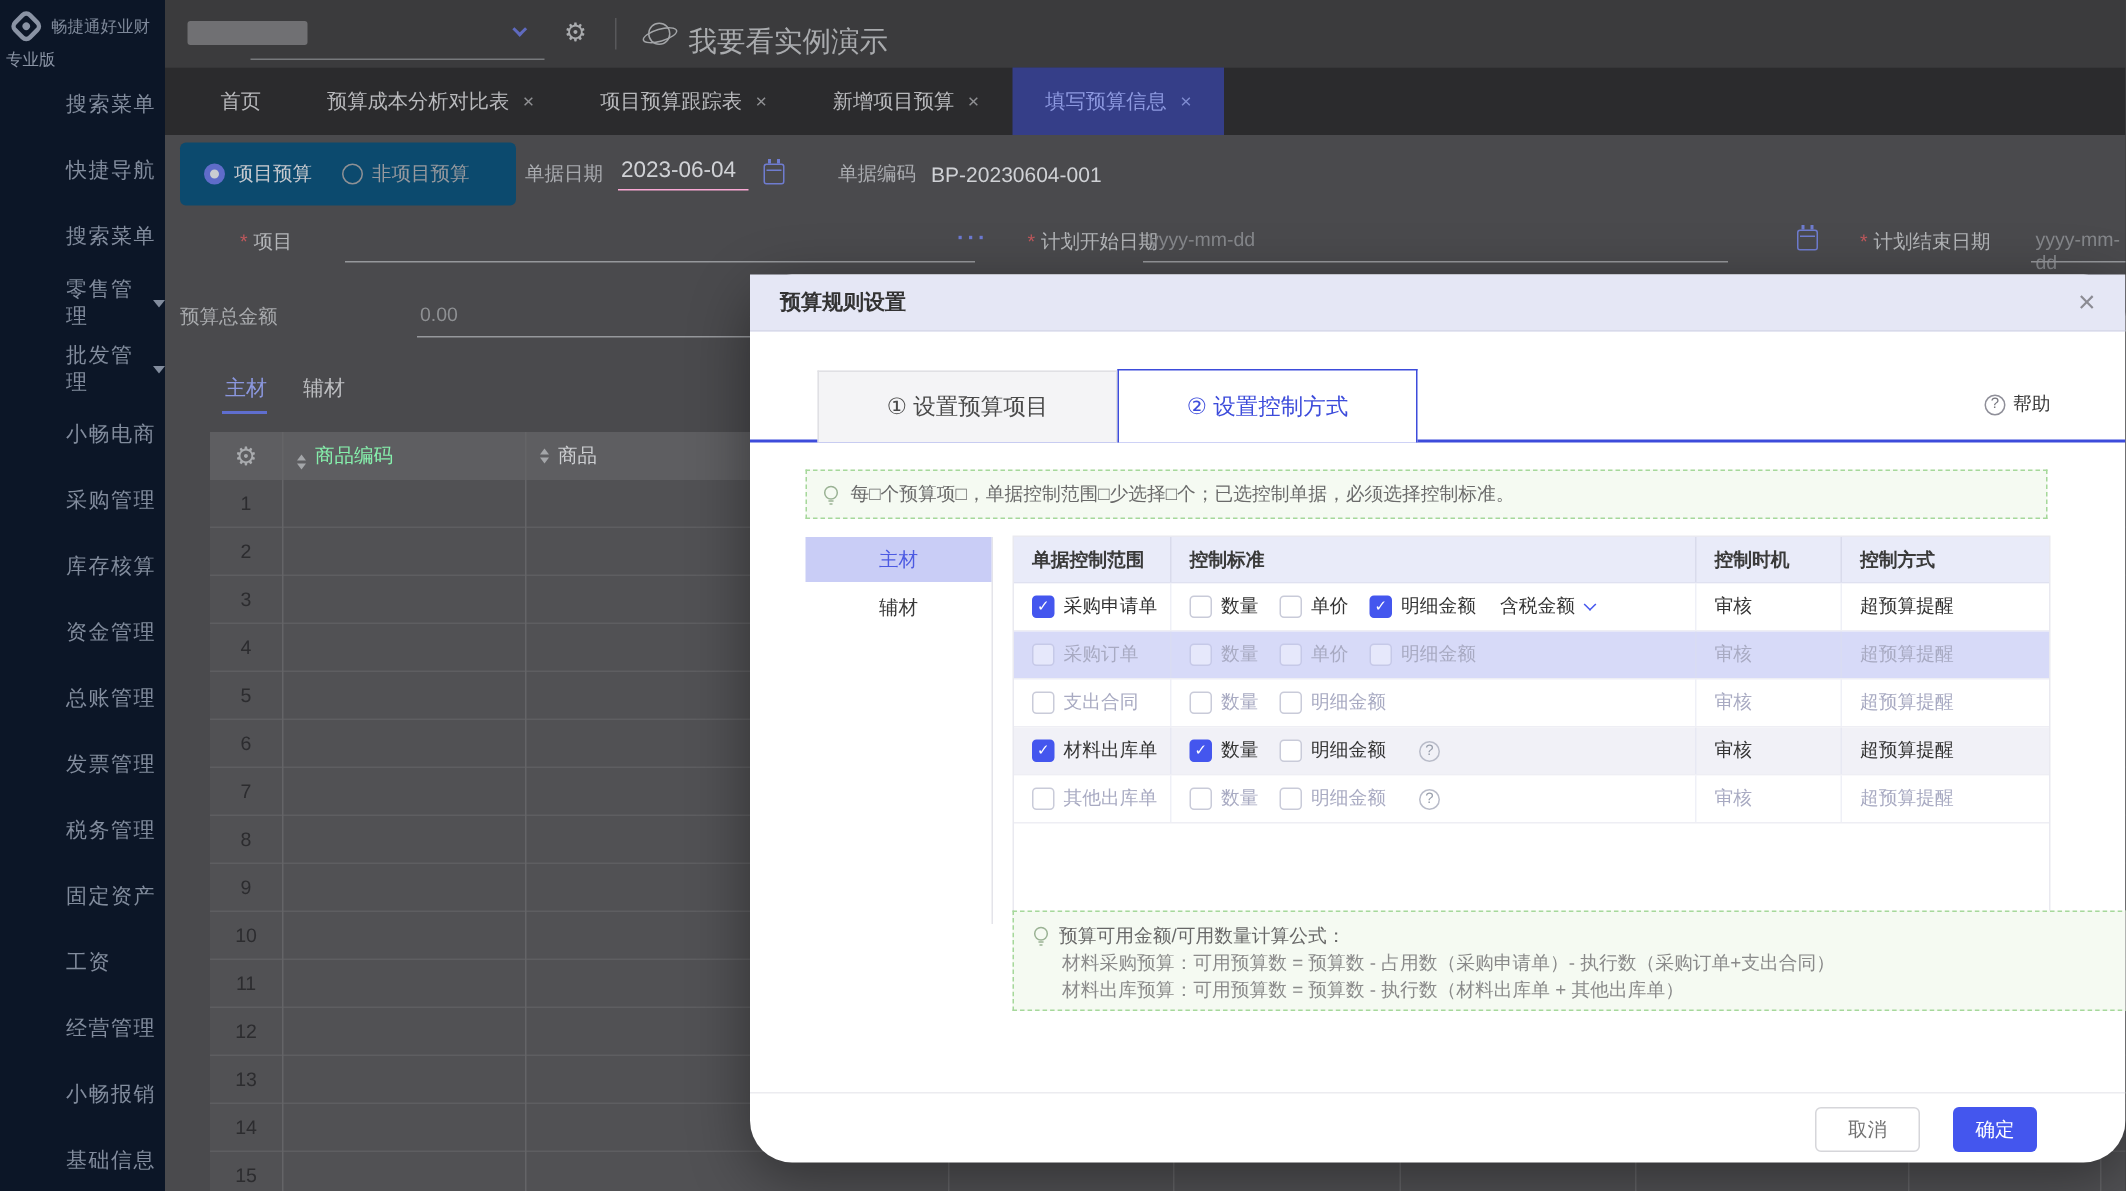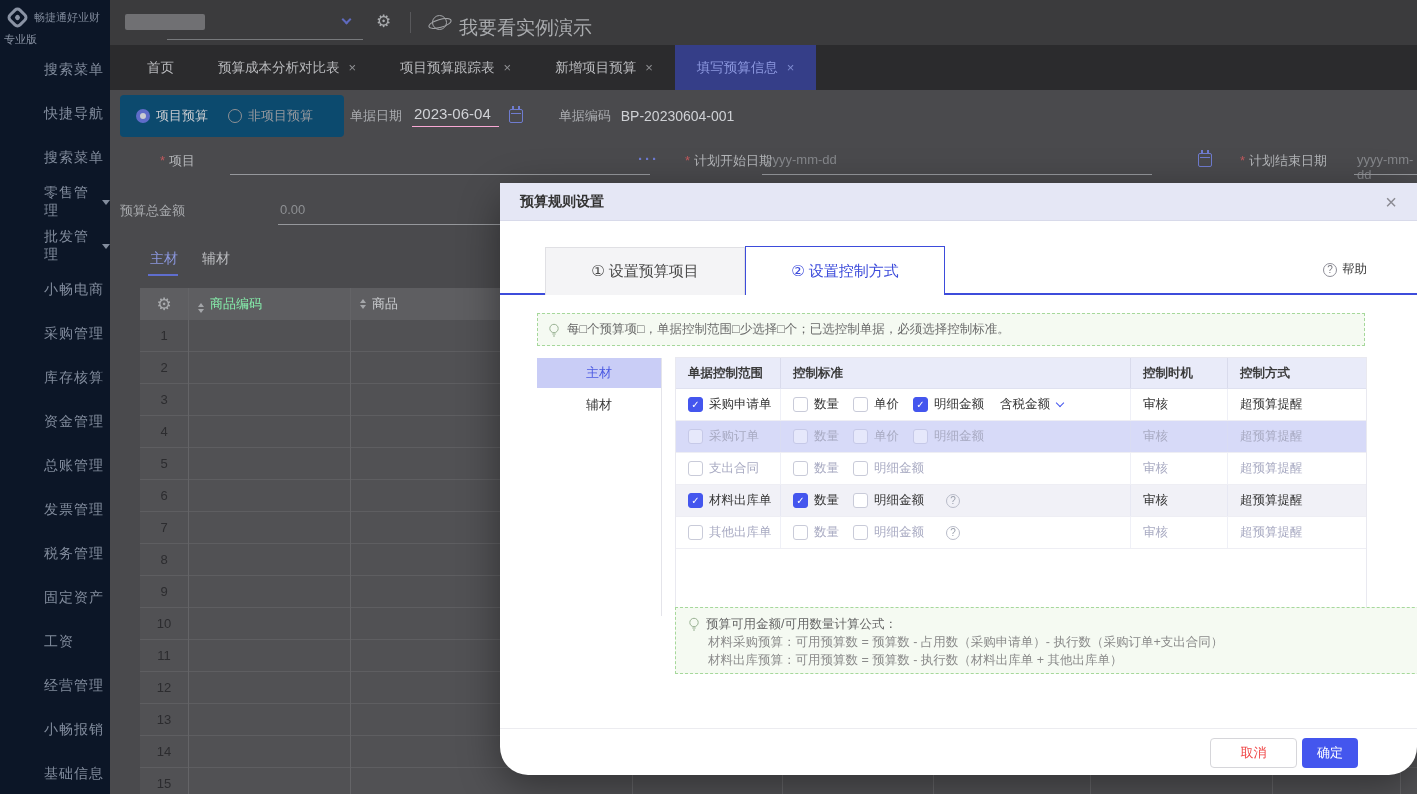--- a/index.html
+++ b/index.html
@@ -118,21 +118,21 @@
   .muted-text { color:#a8aac2 !important; }
   .tax-lbl { margin-left:2px; cursor:pointer; }
   .chev-accent { width:6px; height:6px; border-right:1.5px solid #4456ee; border-bottom:1.5px solid #4456ee; transform:rotate(45deg); margin-left:7px; margin-top:-3px; }
   .row-q { margin-left:8px; border-color:#b9bcc9; color:#9aa0ad; cursor:pointer; }
 
   .m-formula { position:absolute; left:175px; top:424px; width:825px; height:67px; background:#f5faf2; border:1px dashed #a6d89b; padding:7px 12px; font-size:12.5px; color:#8a8a8a; line-height:18px; }
   .m-formula .f-title { display:flex; align-items:center; gap:6px; color:#666; }
   .m-formula .f-line { padding-left:20px; }
 
   .m-footer { position:absolute; left:0; right:0; top:545px; height:47px; border-top:1px solid #ececf0; }
-  .btn-cancel { position:absolute; left:710px; top:9px; width:87px; height:30px; border:1px solid #d6d6da; border-radius:4px; background:#fff; font-size:13px; color:#ef4444; display:flex; align-items:center; justify-content:center; cursor:pointer; }
+  .btn-cancel { position:absolute; left:710px; top:9px; width:70px; height:30px; border:1px solid #d6d6da; border-radius:4px; background:#fff; font-size:13px; color:#737373; display:flex; align-items:center; justify-content:center; cursor:pointer; }
   .btn-ok { position:absolute; left:802px; top:9px; width:56px; height:30px; border-radius:4px; background:#4456ee; font-size:13px; color:#fff; display:flex; align-items:center; justify-content:center; cursor:pointer; }
 </style>
 </head>
 <body>
 
 <div class="screen">
 
   <aside class="sidebar">
     <div class="brand-row">
       <span class="logo-ico"></span>

